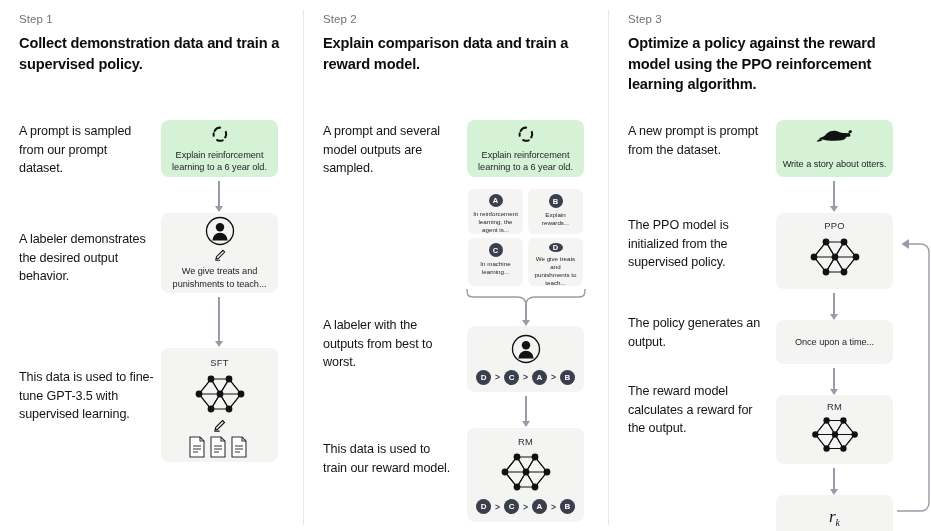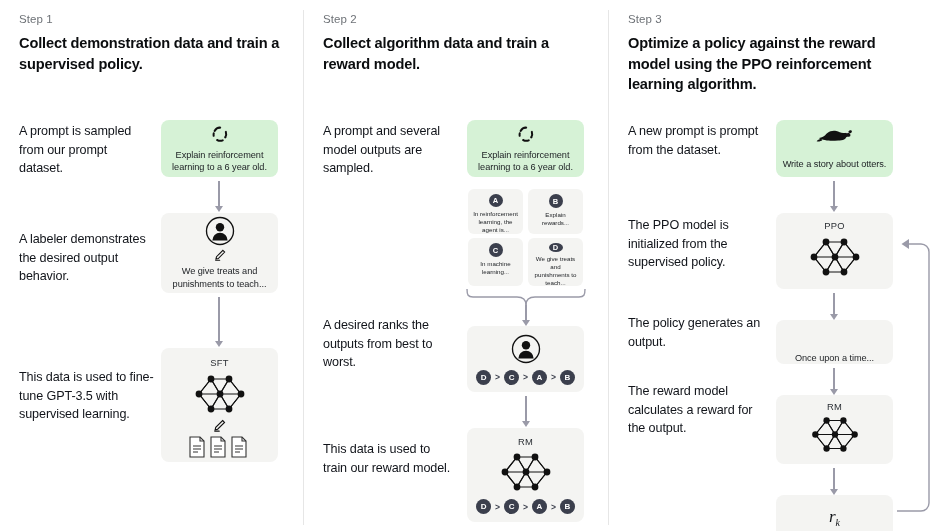--- a/index.html
+++ b/index.html
@@ -182,24 +182,24 @@
               <path d="M11 1v4h4"></path>
             <path d="M4 10h8M4 13h8M4 16h5"></path>
           </g>
         </svg>
       </span>
     </div>
   </div>
 
   <div class="col col-2">
     <div class="step-label">Step 2</div>
-    <div class="step-title">Collect algorithm data and train a reward model.</div>
+    <div class="step-title">Explain comparison data and train a reward model.</div>
 
     <div class="caption" style="left:19px; top:122px; width:128px;">A prompt and several model outputs are sampled.</div>
-    <div class="caption" style="left:19px; top:316px; width:132px;">A desired ranks the outputs from best to worst.</div>
+    <div class="caption" style="left:19px; top:316px; width:132px;">A labeler with the outputs from best to worst.</div>
     <div class="caption" style="left:19px; top:440px; width:128px;">This data is used to train our reward model.</div>
 
     <div class="box green" style="left:163px; top:120px; width:117px; height:57px;">
       <span class="loop">
         <svg width="20" height="20" viewBox="0 0 24 24" fill="none" stroke="#111" stroke-width="2.4" stroke-linecap="round">
           <path d="M5.5 8.3A8 8 0 0 1 12 4.2"></path>
           <path d="M19 9.4A8 8 0 0 1 18.3 16"></path>
           <path d="M15.3 19.6A8 8 0 0 1 8.7 19.3"></path>
           <path d="M4.4 14.2A8 8 0 0 1 4.5 11"></path>
           <path d="M11.4 3.2l2.3 1.4-2.3 1.5" fill="#111" stroke="none"></path>
@@ -332,21 +332,21 @@
               <circle cx="52" cy="23" r="3.4"></circle>
             <circle cx="22" cy="38" r="3.4"></circle>
               <circle cx="40" cy="38" r="3.4"></circle>
           </g>
         </svg>
       </span>
     </div>
 
     <div class="arrow" style="left:224px; top:293px; height:22px;"></div>
 
-    <div class="box" style="left:167px; top:320px; width:117px; height:44px;justify-content:flex-end;">
+    <div class="box" style="left:167px; top:320px; width:117px; height:44px;">
       <div class="box-text">Once upon a time...</div>
     </div>
 
     <div class="arrow" style="left:224px; top:368px; height:22px;"></div>
 
     <div class="box" style="left:167px; top:395px; width:117px; height:69px; justify-content:flex-start; padding-top:6px;">
       <div class="box-title">RM</div>
       <span class="nn" style="margin-top:1px;">
         <svg width="58" height="43" viewBox="0 0 62 46">
           <g stroke="#111" stroke-width="1.1" fill="none">

